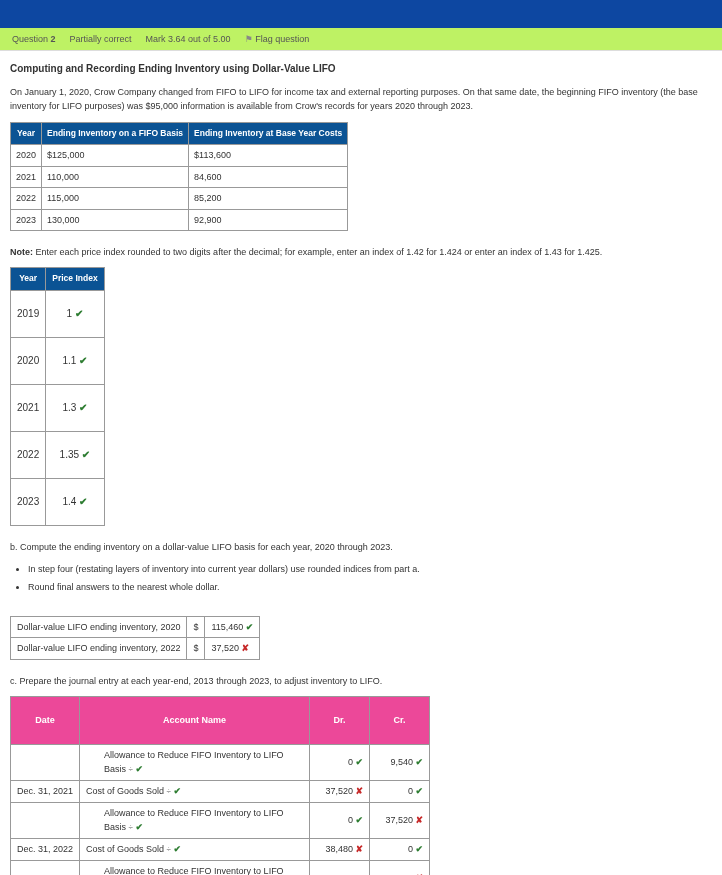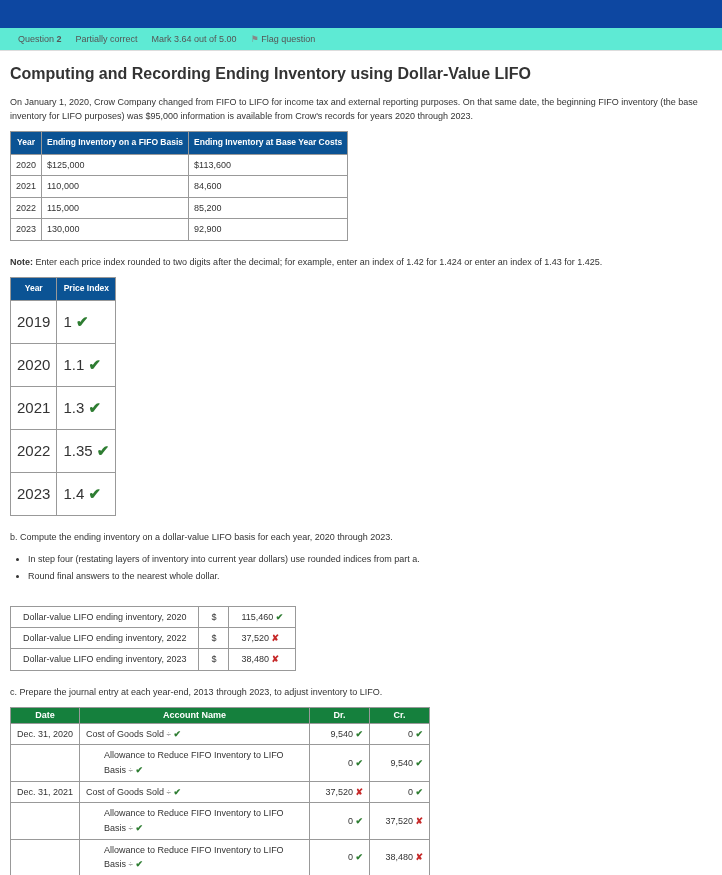--- a/index.html
+++ b/index.html
@@ -1,34 +1,34 @@
 <!DOCTYPE html>
 <html><head>
 <meta charset="utf-8">
 <style>
 *{box-sizing:border-box;margin:0;padding:0}
 body{font-family:Arial,Helvetica,sans-serif;font-size:9px;color:#333;background:#fff;width:722px}
 .topbar{background:#0d47a1;height:28px}
-.qhead{background:#5eead4;border-bottom:1px solid #ddd;padding:6px 18px;display:flex;gap:14px;align-items:center;color:#555;font-size:9px}
+.qhead{background:#bef264;border-bottom:1px solid #ddd;padding:6px 12px;display:flex;gap:14px;align-items:center;color:#555;font-size:9px}
 .qhead .qn{font-weight:normal}
 .qhead .qn b{font-weight:bold}
 .flag::before{content:"⚑ ";color:#888}
 .content{padding:10px 10px 20px;font-size:9px;line-height:1.6}
-h3{font-size:16px;font-weight:bold;margin-bottom:8px}
+h3{font-size:10px;font-weight:bold;margin-bottom:8px}
 p{margin-bottom:8px}
 table{border-collapse:collapse;margin-bottom:14px}
 table.data th{background:#0b5394;color:#fff;font-weight:bold;font-size:8.5px;padding:4px 5px;text-align:center;border:1px solid #999}
 table.data td{border:1px solid #999;padding:3px 5px;text-align:left;font-size:9px;background:#fff}
 table.data td.l{text-align:left}
 table.idx th{background:#0b5394;color:#fff;font-weight:bold;font-size:8.5px;padding:4px 6px;text-align:center;border:1px solid #999}
-table.idx td{border:1px solid #999;padding:9px 6px;text-align:left;font-size:15px}
-table.lifo td{border:1px solid #999;padding:3px 12px;font-size:9px}
+table.idx td{border:1px solid #999;padding:15px 6px;text-align:center;font-size:10px}
+table.lifo td{border:1px solid #999;padding:3px 6px;font-size:9px}
 table.lifo td:first-child{text-align:left}
 table.lifo td:nth-child(2){text-align:right}
-table.je th{background:#15803d;color:#fff;font-weight:bold;font-size:9px;padding:0 8px;text-align:center;border:1px solid #999}
+table.je th{background:#ec4899;color:#fff;font-weight:bold;font-size:9px;padding:16px 8px;text-align:center;border:1px solid #999}
 table.je td{border:1px solid #999;padding:3px 6px;font-size:9px}
 table.je td.date{text-align:left;white-space:nowrap}
 table.je td.acct{text-align:left}
 table.je td.indent{padding-left:24px}
 table.je td.num{text-align:right}
 .chk{color:#2e7d32;font-weight:bold}
 .x{color:#c62828;font-weight:bold}
 .sel{display:inline-block;border:0;background:none;font-size:8px;color:#555}
 ul{margin-left:18px;margin-bottom:22px}
 li{list-style:disc;margin-bottom:3px}
@@ -125,65 +125,60 @@
         <tr>
           <td>Dollar-value LIFO ending inventory, 2020</td>
           <td>$</td>
           <td>115,460 <span class="chk">✔</span></td>
         </tr>
         <tr>
           <td>Dollar-value LIFO ending inventory, 2022</td>
           <td>$</td>
           <td>37,520 <span class="x">✘</span></td>
         </tr>
-        <tr>
-          <td>Dollar-value LIFO ending inventory, 2023</td>
-          <td>$</td>
-          <td>38,480 <span class="x">✘</span></td>
-        </tr>
       </tbody>
   </table>
 
   <p>c. Prepare the journal entry at each year-end, 2013 through 2023, to adjust inventory to LIFO.</p>
 
   <table class="je">
     <tbody>
         <tr>
       <th>Date</th>
       <th style="width:230px">Account Name</th>
       <th style="width:60px">Dr.</th>
       <th style="width:60px">Cr.</th>
     </tr>
     </tbody>
       <tbody id="cBody">
-        <tr>
-          <td class="date">Dec. 31, 2020</td>
-          <td class="acct">Cost of Goods Sold <span class="sel">÷</span> <span class="chk">✔</span></td>
-          <td class="num">9,540 <span class="chk">✔</span></td>
-          <td class="num">0 <span class="chk">✔</span></td>
-        </tr>
         <tr>
           <td class="date"></td>
           <td class="acct indent">Allowance to Reduce FIFO Inventory to LIFO Basis <span class="sel">÷</span> <span class="chk">✔</span></td>
           <td class="num">0 <span class="chk">✔</span></td>
           <td class="num">9,540 <span class="chk">✔</span></td>
         </tr>
         <tr>
           <td class="date">Dec. 31, 2021</td>
           <td class="acct">Cost of Goods Sold <span class="sel">÷</span> <span class="chk">✔</span></td>
           <td class="num">37,520 <span class="x">✘</span></td>
           <td class="num">0 <span class="chk">✔</span></td>
         </tr>
         <tr>
           <td class="date"></td>
           <td class="acct indent">Allowance to Reduce FIFO Inventory to LIFO Basis <span class="sel">÷</span> <span class="chk">✔</span></td>
           <td class="num">0 <span class="chk">✔</span></td>
           <td class="num">37,520 <span class="x">✘</span></td>
         </tr>
         <tr>
+          <td class="date">Dec. 31, 2022</td>
+          <td class="acct">Cost of Goods Sold <span class="sel">÷</span> <span class="chk">✔</span></td>
+          <td class="num">38,480 <span class="x">✘</span></td>
+          <td class="num">0 <span class="chk">✔</span></td>
+        </tr>
+        <tr>
           <td class="date"></td>
           <td class="acct indent">Allowance to Reduce FIFO Inventory to LIFO Basis <span class="sel">÷</span> <span class="chk">✔</span></td>
           <td class="num">0 <span class="chk">✔</span></td>
           <td class="num">38,480 <span class="x">✘</span></td>
         </tr>
         <tr>
           <td class="date"></td>
           <td class="acct indent">Allowance to Reduce FIFO Inventory to LIFO Basis  </td>
           <td class="num">0 <span class="chk">✔</span></td>
           <td class="num">46,360 <span class="x">✘</span></td>

